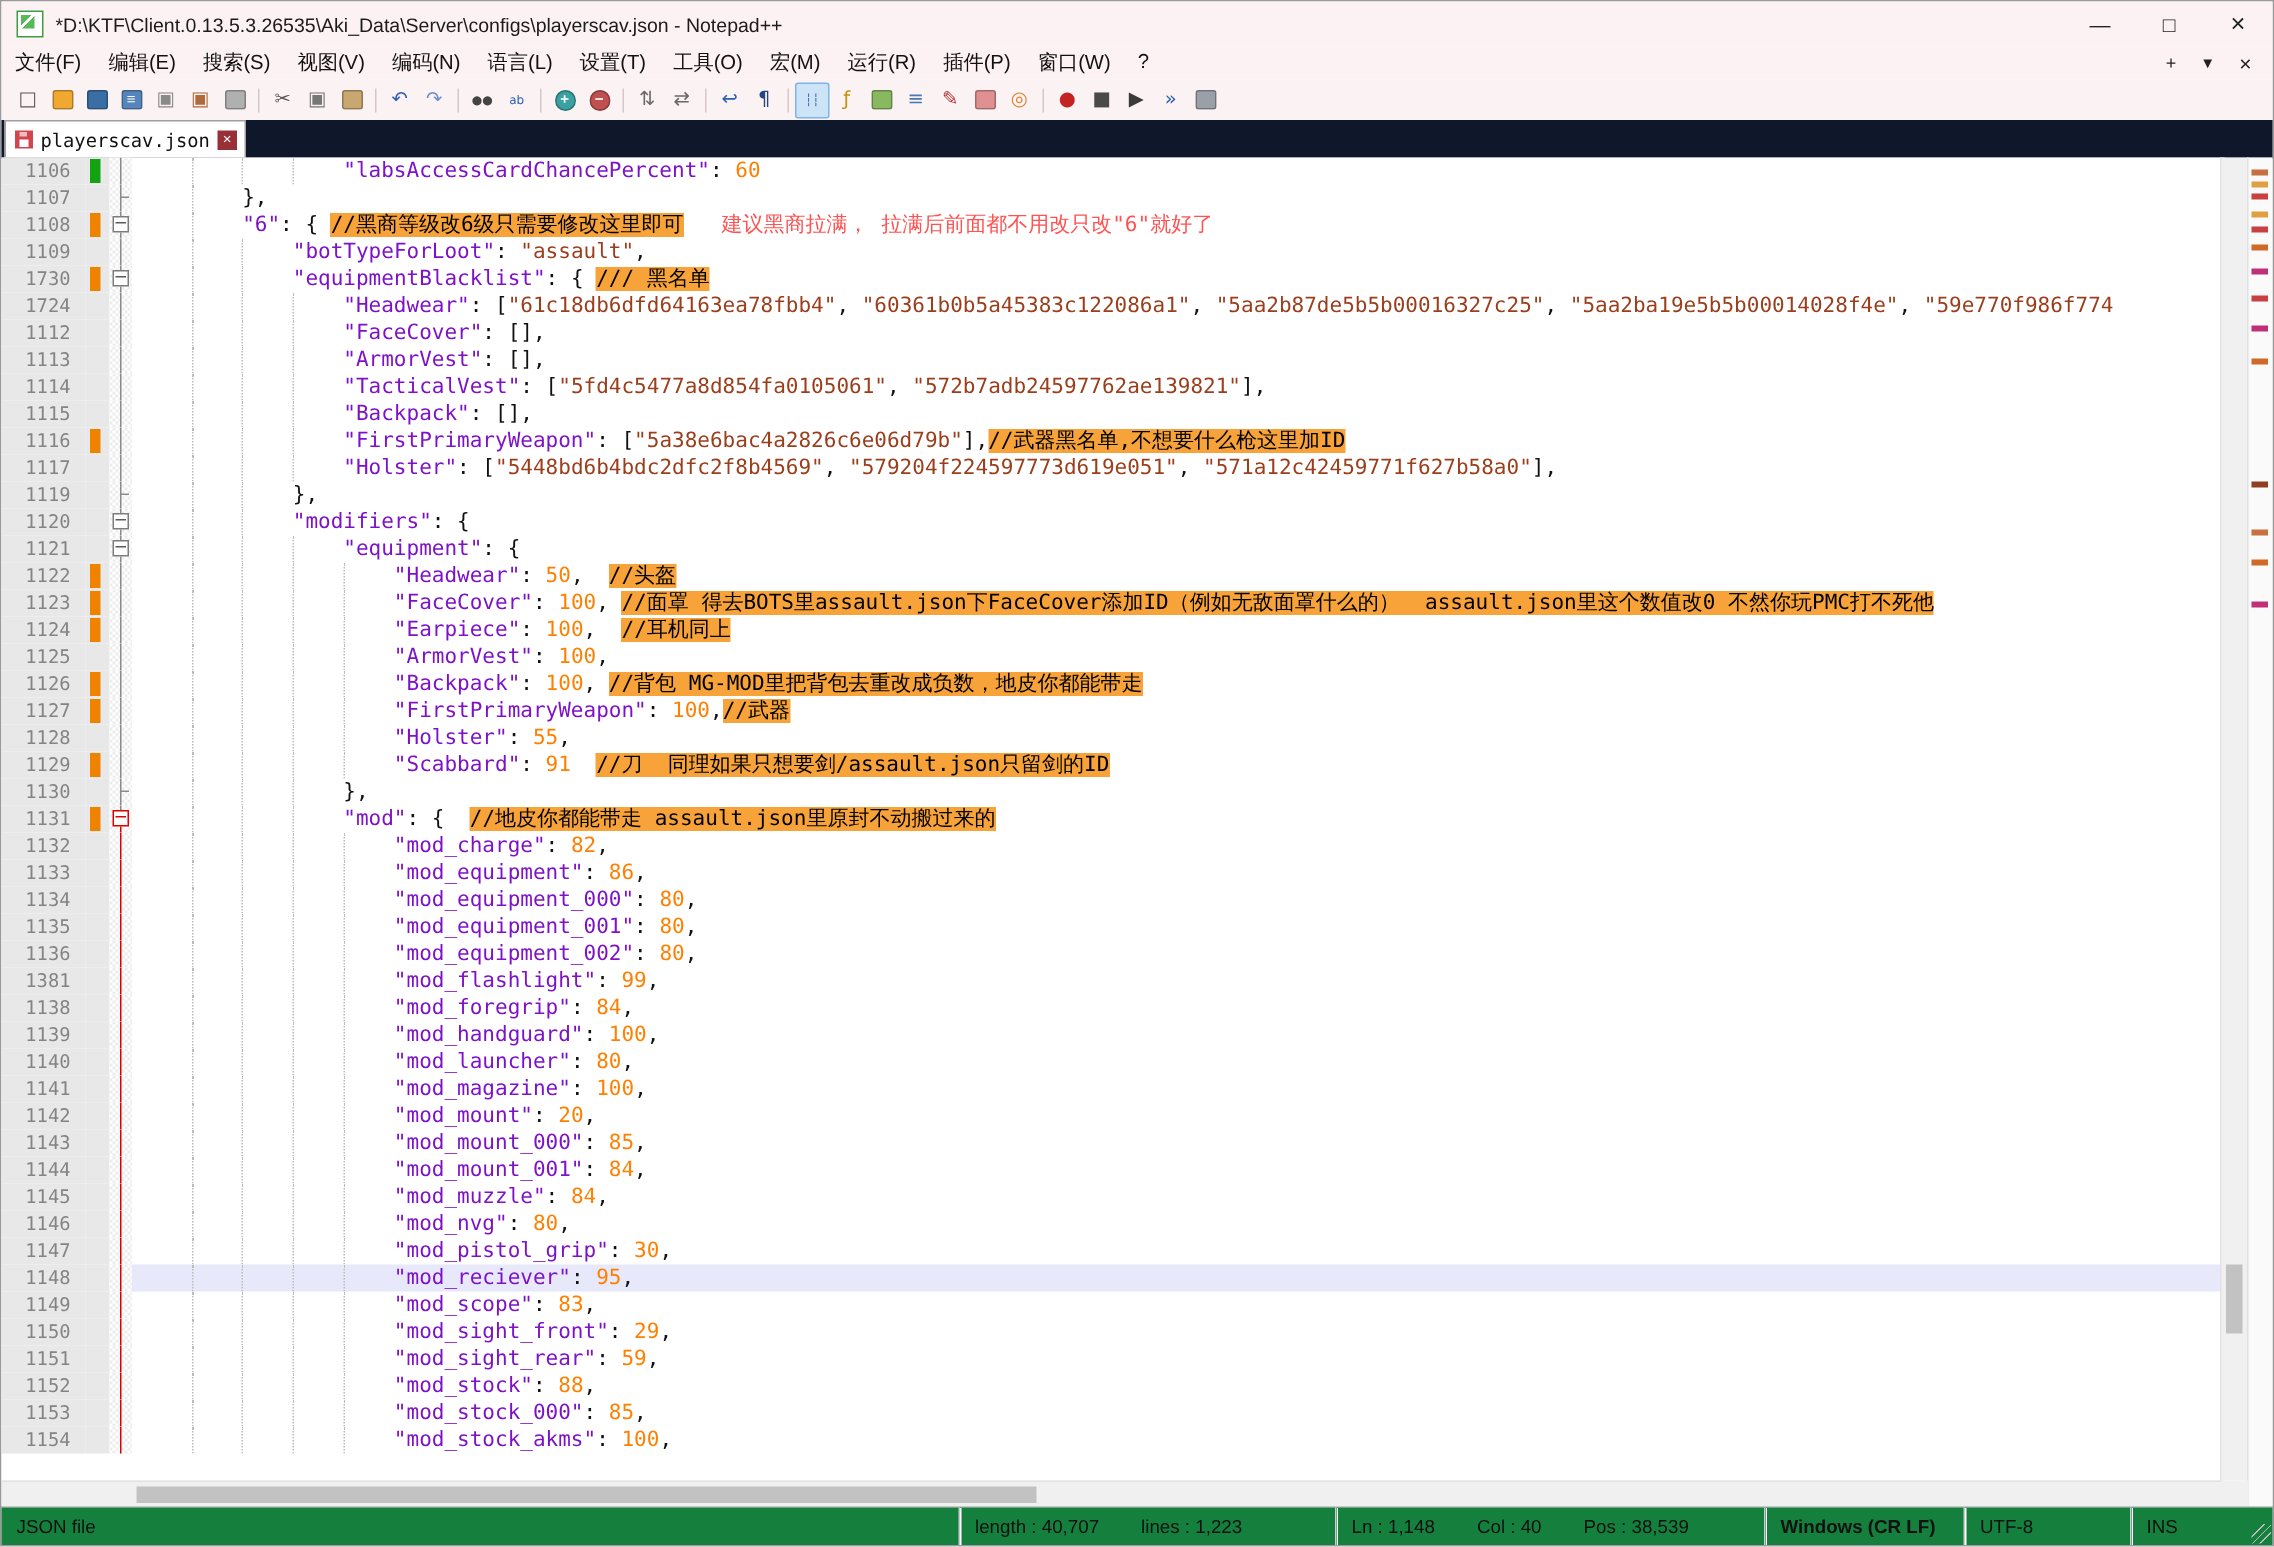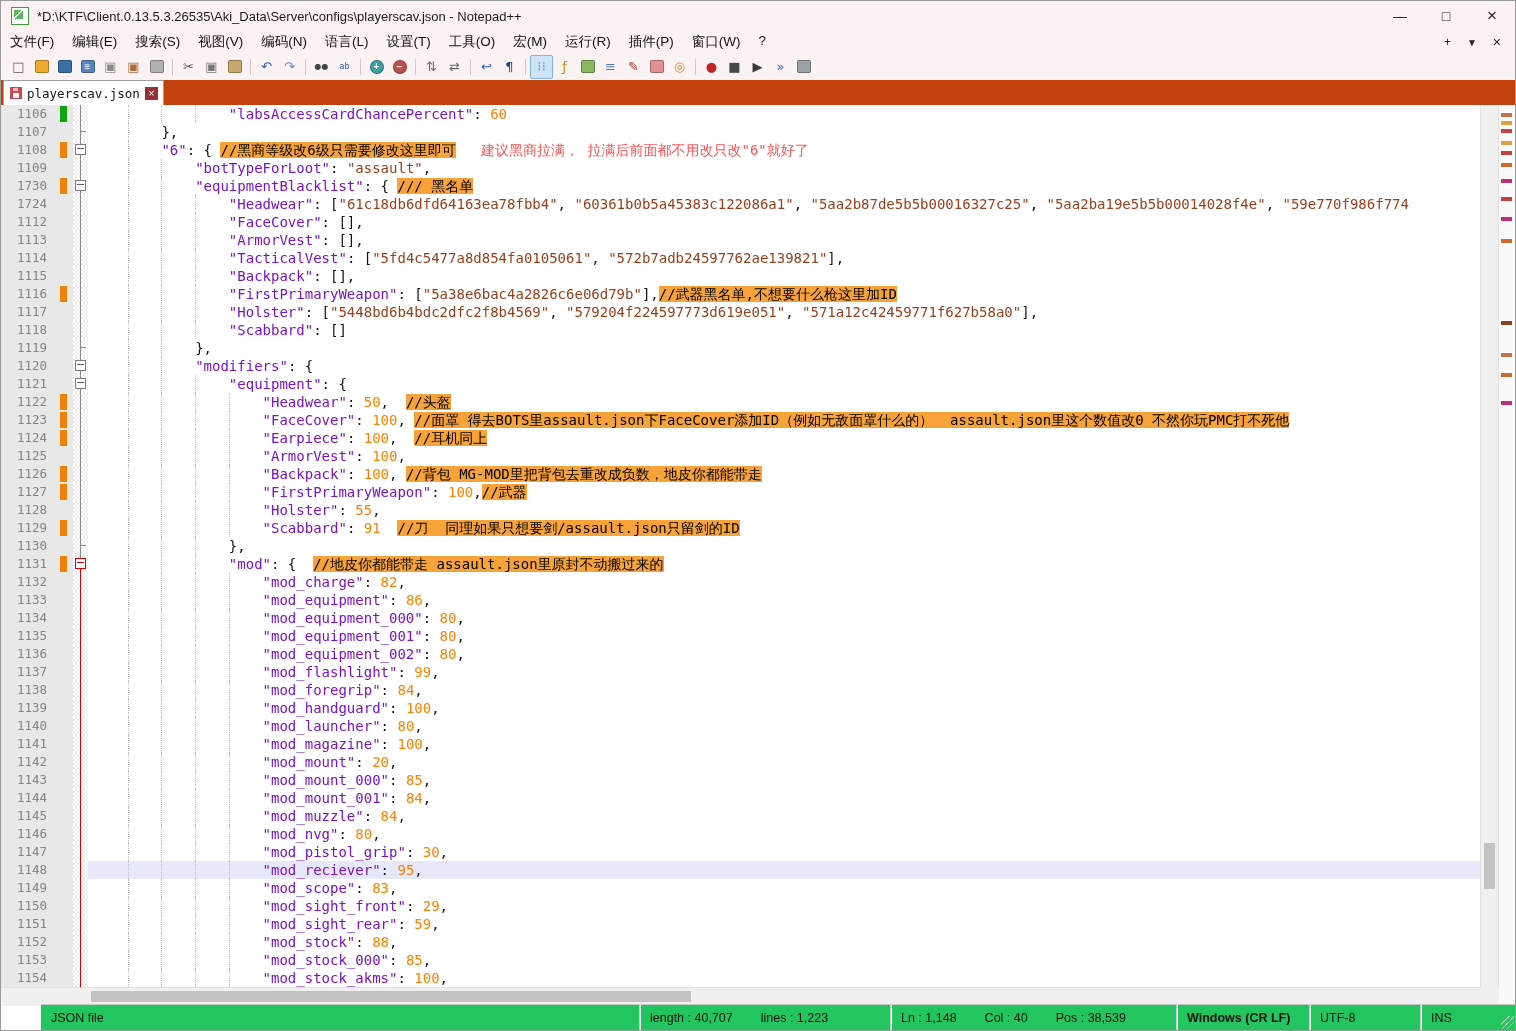--- a/index.html
+++ b/index.html
@@ -25,21 +25,21 @@
   .toolbar{position:absolute;left:0;top:52px;right:0;height:27px;background:#faf2f3;display:flex;align-items:center;padding-left:6px;}
   .tb-icon{width:21px;height:22px;display:flex;align-items:center;justify-content:center;position:relative;border:1px solid transparent;}
   .tb-icon.pressed{background:#cde4f7;border:1px solid #7eb4ea;border-radius:2px;}
   .tb-glyph{font-size:13px;line-height:1;font-family:"DejaVu Sans",sans-serif;}
   .tb-chip{display:block;width:12px;height:11px;border-radius:2px;border:1px solid rgba(0,0,0,.28);}
   .tb-chip.round{width:12px;height:12px;border-radius:50%;}
   .tb-chip-glyph{position:absolute;font-size:10px;font-weight:bold;color:#fff;line-height:1;}
   .tb-sep{width:1px;height:16px;background:#d9c6c9;margin:0 4px;}
 
   
-  .tabbar{position:absolute;left:0;top:79px;right:0;height:25px;background:#c2410c;border-bottom:1px solid #9f9f9f;display:flex;align-items:flex-end;}
+  .tabbar{position:absolute;left:0;top:79px;right:0;height:25px;background:#0f172a;border-bottom:1px solid #9f9f9f;display:flex;align-items:flex-end;}
   .tab{height:24px;margin-left:2px;background:#fff;border:1px solid #9f9f9f;border-bottom:none;display:flex;align-items:center;padding:0 5px 0 6px;gap:5px;}
   .tab-floppy{width:12px;height:12px;background:#cf4650;position:relative;}
   .tab-floppy::after{content:"";position:absolute;left:3px;bottom:1px;width:6px;height:5px;background:#fff;}
   .tab-floppy::before{content:"";position:absolute;left:3px;top:1px;width:5px;height:3px;background:#f3b9bd;}
   .tab-label{font-family:"DejaVu Sans Mono",monospace;font-size:12.5px;color:#111;}
   .tab-close{width:13px;height:13px;background:#993037;color:#fff;font-size:10px;line-height:13px;text-align:center;}
 
   
   .editor{position:absolute;left:0;top:104px;width:1482px;height:882px;background:#fff;overflow:hidden;}
   .ed-row{display:flex;height:18px;line-height:18px;}
@@ -74,22 +74,22 @@
   
   .vscroll{position:absolute;top:104px;right:16px;width:18px;height:882px;background:#f0f0f0;border-left:1px solid #e2e2e2;}
   .vthumb{position:absolute;left:3px;width:11px;background:#c2c2c2;}
   .mapstrip{position:absolute;top:104px;right:0;width:16px;height:900px;background:#fafafa;border-left:1px solid #e0e0e0;}
   .map-mark{position:absolute;left:2px;width:11px;height:4px;display:block;}
   .hscroll{position:absolute;left:0;top:986px;width:1482px;height:18px;background:#f0f0f0;border-top:1px solid #e2e2e2;}
   .hthumb{position:absolute;top:3px;height:11px;background:#c2c2c2;}
   .scroll-corner{position:absolute;right:16px;top:986px;width:18px;height:18px;background:#f0f0f0;}
 
   
-  .statusbar{position:absolute;left:0;right:0;bottom:0;height:25px;background:#22c55e;border-top:1px solid #c9c9c9;
-      display:flex;align-items:center;font-size:12.5px;color:#111;margin-left:40px;}
+  .statusbar{position:absolute;left:0;right:0;bottom:0;height:25px;background:#15803d;border-top:1px solid #c9c9c9;
+      display:flex;align-items:center;font-size:12.5px;color:#111;}
   .st{height:100%;display:flex;align-items:center;padding:0 10px;white-space:nowrap;overflow:hidden;}
   .st + .st{border-left:1px solid #cccccc;box-shadow:inset 1px 0 0 #ffffff;}
   .st.grow{flex:1;}
   .st .gap{display:inline-block;width:28px;}
   .grip{position:absolute;right:1px;bottom:1px;width:13px;height:13px;
       background:linear-gradient(135deg,transparent 0 30%,#bdbdbd 30% 35%,transparent 35% 50%,#bdbdbd 50% 55%,transparent 55% 70%,#bdbdbd 70% 75%,transparent 75%);}
 </style>
 </head>
 <body>
 
@@ -325,26 +325,20 @@
         <span class="fd f-l"></span>
         <span class="tx"><i class="guide" style="left: calc(4ch + 6px);"></i><i class="guide" style="left: calc(8ch + 6px);"></i><i class="guide" style="left: calc(12ch + 6px);"></i><span class="seg p">                </span><span class="seg k">"FirstPrimaryWeapon"</span><span class="seg p">: [</span><span class="seg s">"5a38e6bac4a2826c6e06d79b"</span><span class="seg p">],</span><span class="seg m">//武器黑名单,不想要什么枪这里加ID</span></span>
       </div>
       <div class="ed-row">
         <span class="ln">1117</span>
         <span class="mk"></span>
         <span class="fd f-l"></span>
         <span class="tx"><i class="guide" style="left: calc(4ch + 6px);"></i><i class="guide" style="left: calc(8ch + 6px);"></i><i class="guide" style="left: calc(12ch + 6px);"></i><span class="seg p">                </span><span class="seg k">"Holster"</span><span class="seg p">: [</span><span class="seg s">"5448bd6b4bdc2dfc2f8b4569"</span><span class="seg p">, </span><span class="seg s">"579204f224597773d619e051"</span><span class="seg p">, </span><span class="seg s">"571a12c42459771f627b58a0"</span><span class="seg p">],</span></span>
       </div>
       <div class="ed-row">
-        <span class="ln">1118</span>
-        <span class="mk"></span>
-        <span class="fd f-l"></span>
-        <span class="tx"><i class="guide" style="left: calc(4ch + 6px);"></i><i class="guide" style="left: calc(8ch + 6px);"></i><i class="guide" style="left: calc(12ch + 6px);"></i><span class="seg p">                </span><span class="seg k">"Scabbard"</span><span class="seg p">: []</span></span>
-      </div>
-      <div class="ed-row">
         <span class="ln">1119</span>
         <span class="mk"></span>
         <span class="fd f-t"></span>
         <span class="tx"><i class="guide" style="left: calc(4ch + 6px);"></i><i class="guide" style="left: calc(8ch + 6px);"></i><span class="seg p">            </span><span class="seg p">},</span></span>
       </div>
       <div class="ed-row">
         <span class="ln">1120</span>
         <span class="mk"></span>
         <span class="fd f-b">
           <b class="fbox"></b>
@@ -459,21 +453,21 @@
         <span class="fd f-rl"></span>
         <span class="tx"><i class="guide" style="left: calc(4ch + 6px);"></i><i class="guide" style="left: calc(8ch + 6px);"></i><i class="guide" style="left: calc(12ch + 6px);"></i><i class="guide" style="left: calc(16ch + 6px);"></i><span class="seg p">                    </span><span class="seg k">"mod_equipment_001"</span><span class="seg p">: </span><span class="seg n">80</span><span class="seg p">,</span></span>
       </div>
       <div class="ed-row">
         <span class="ln">1136</span>
         <span class="mk"></span>
         <span class="fd f-rl"></span>
         <span class="tx"><i class="guide" style="left: calc(4ch + 6px);"></i><i class="guide" style="left: calc(8ch + 6px);"></i><i class="guide" style="left: calc(12ch + 6px);"></i><i class="guide" style="left: calc(16ch + 6px);"></i><span class="seg p">                    </span><span class="seg k">"mod_equipment_002"</span><span class="seg p">: </span><span class="seg n">80</span><span class="seg p">,</span></span>
       </div>
       <div class="ed-row">
-        <span class="ln">1137</span>
+        <span class="ln">1381</span>
         <span class="mk"></span>
         <span class="fd f-rl"></span>
         <span class="tx"><i class="guide" style="left: calc(4ch + 6px);"></i><i class="guide" style="left: calc(8ch + 6px);"></i><i class="guide" style="left: calc(12ch + 6px);"></i><i class="guide" style="left: calc(16ch + 6px);"></i><span class="seg p">                    </span><span class="seg k">"mod_flashlight"</span><span class="seg p">: </span><span class="seg n">99</span><span class="seg p">,</span></span>
       </div>
       <div class="ed-row">
         <span class="ln">1138</span>
         <span class="mk"></span>
         <span class="fd f-rl"></span>
         <span class="tx"><i class="guide" style="left: calc(4ch + 6px);"></i><i class="guide" style="left: calc(8ch + 6px);"></i><i class="guide" style="left: calc(12ch + 6px);"></i><i class="guide" style="left: calc(16ch + 6px);"></i><span class="seg p">                    </span><span class="seg k">"mod_foregrip"</span><span class="seg p">: </span><span class="seg n">84</span><span class="seg p">,</span></span>
       </div>

